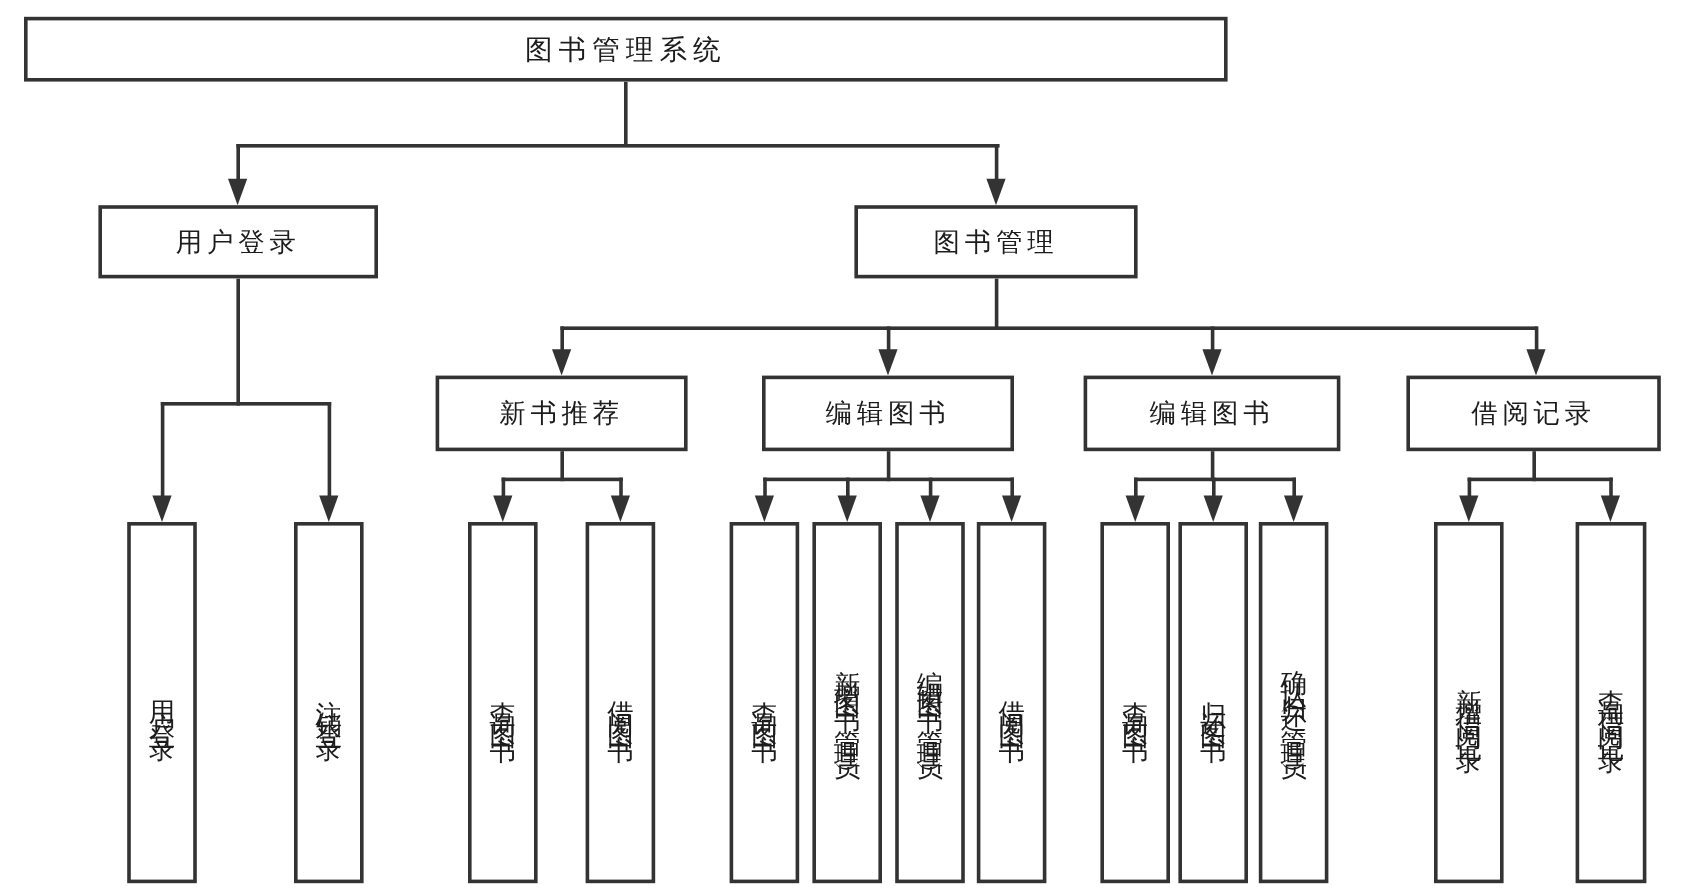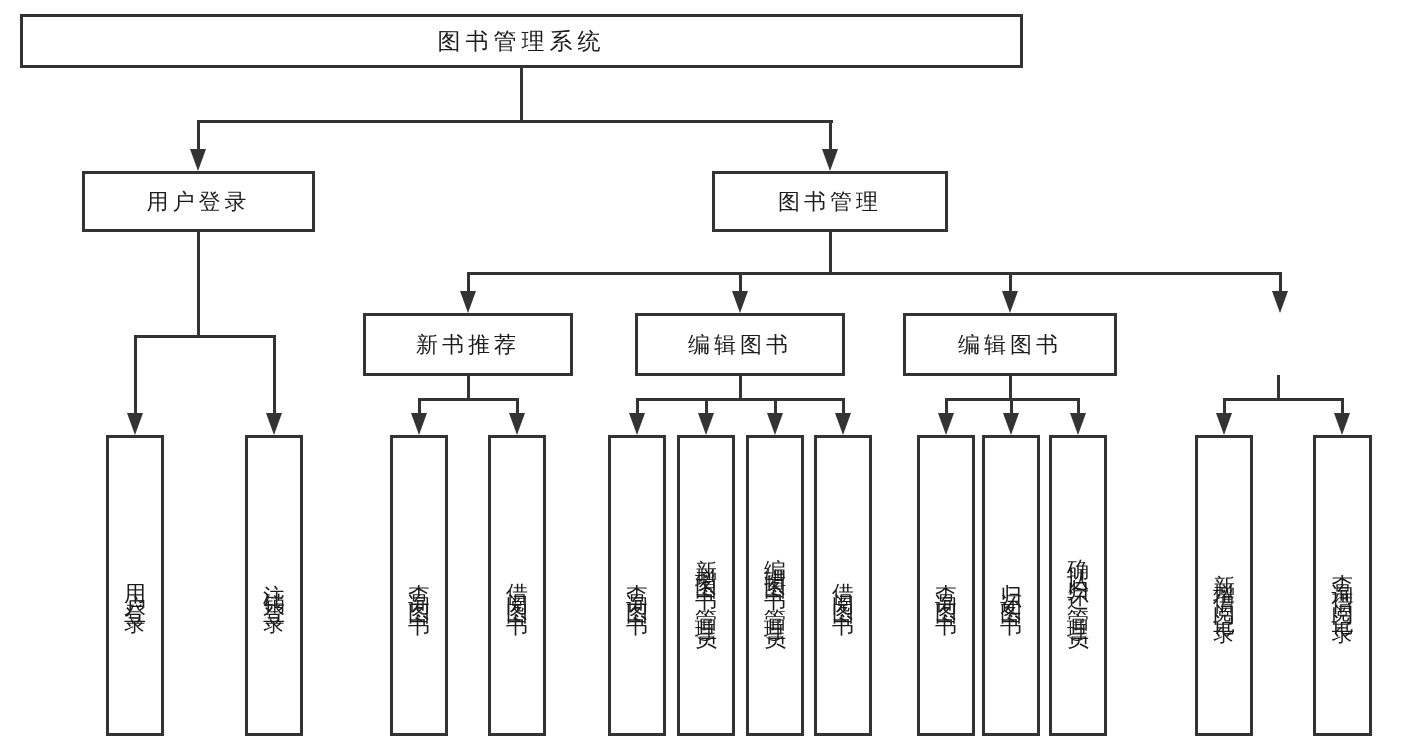--- a/index.html
+++ b/index.html
@@ -97,20 +97,21 @@
   <div class="arrow" style="left:1334px;top:413px"></div>
 
   <div class="node root" style="left:20px;top:14px;width:1003px;height:54px">图书管理系统</div>
 
   <div class="node" style="left:82px;top:171px;width:233px;height:61px">用户登录</div>
   <div class="node" style="left:712px;top:171px;width:236px;height:61px">图书管理</div>
 
   <div class="node" style="left:363px;top:313px;width:210px;height:63px">新书推荐</div>
   <div class="node" style="left:635px;top:313px;width:210px;height:63px">编辑图书</div>
   <div class="node" style="left:903px;top:313px;width:214px;height:63px">编辑图书</div>
+  <div class="node" style="left:1172px;top:313px;width:212px;height:63px">借阅记录</div>
 
   <div class="node leaf" style="left:106px;top:435px;width:58px;height:301px">
     <span>用户登录</span>
     </div>
   <div class="node leaf" style="left:245px;top:435px;width:58px;height:301px">
     <span>注销登录</span>
     </div>
 
   <div class="node leaf" style="left:390px;top:435px;width:58px;height:301px">
     <span>查询图书</span>

